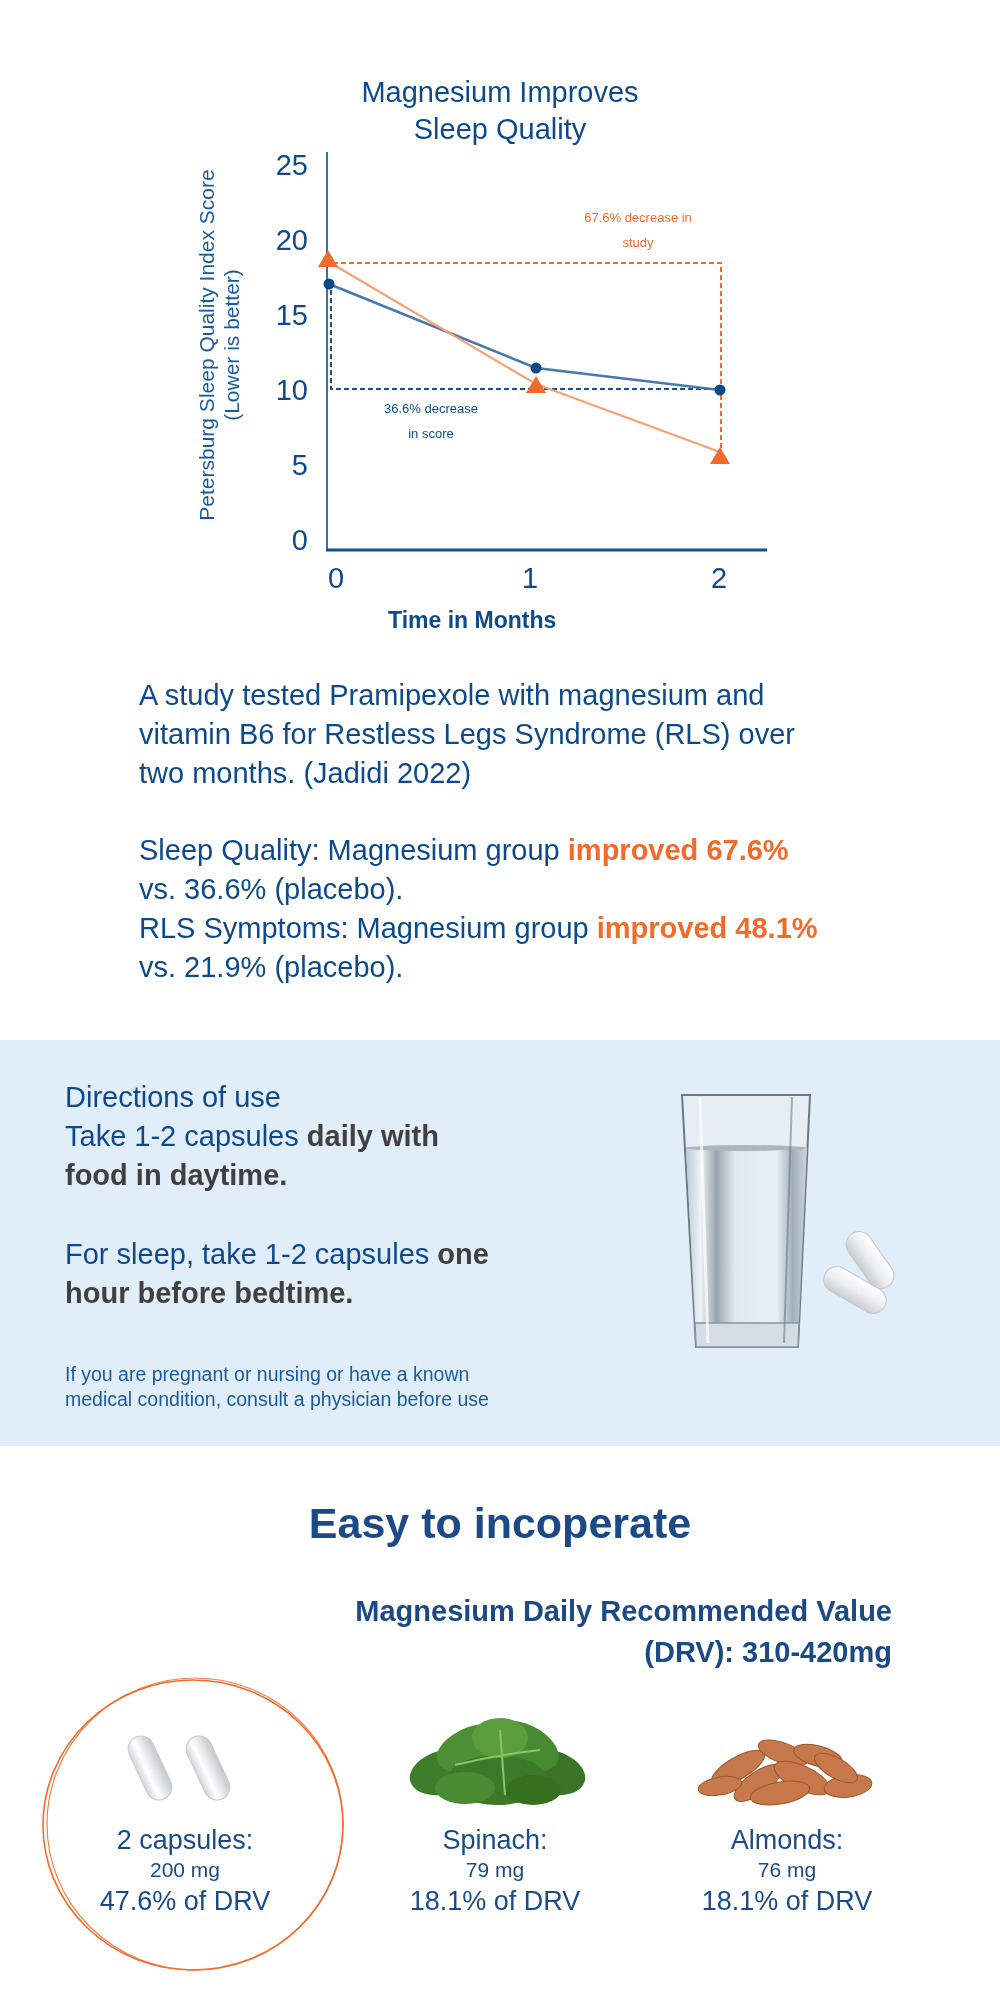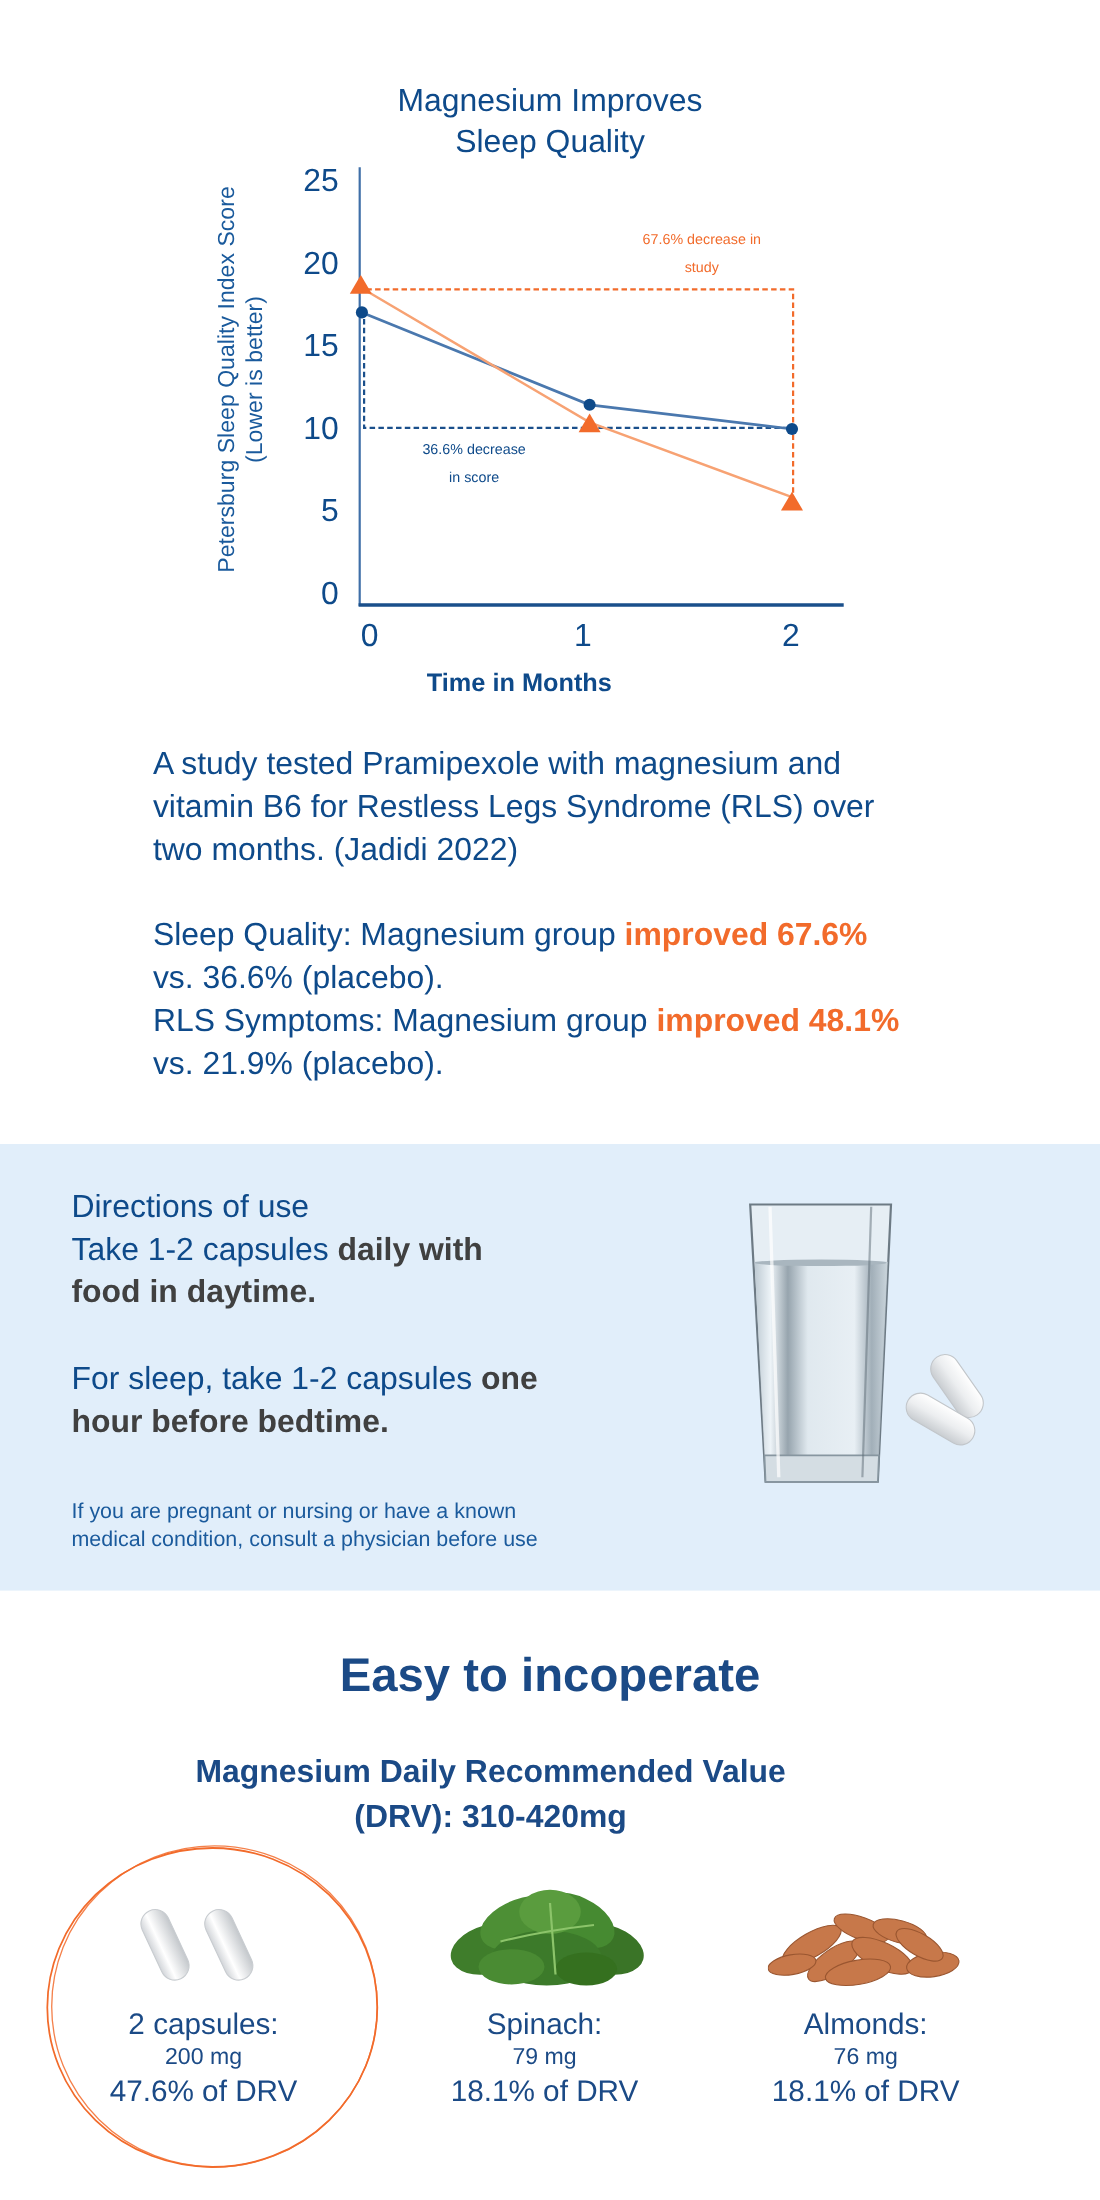--- a/index.html
+++ b/index.html
@@ -23,21 +23,21 @@
     .study .hl { color: #F26B2B; font-weight: 600; }
 
     
     .band { position: absolute; left: 0; top: 1040px; width: 1000px; height: 406px; background: #E1EEFA; }
     .dir-text { position: absolute; left: 65px; width: 560px; font-size: 29px; line-height: 39px; color: #0E4A8A; }
     .dir-text b { font-weight: 700; color: #404040; }
     .disclaimer { position: absolute; left: 65px; top: 1362px; width: 560px; font-size: 19.5px; line-height: 25px; color: #1A5A9C; }
 
     
     .diet-heading { position: absolute; left: 0; width: 1000px; text-align: center; top: 1477px; font-size: 43px; line-height: 52px; font-weight: 700; color: #1B4A86; margin-top: 20px; }
-    .diet-sub { position: absolute; left: 0; width: 892px; text-align: center; top: 1591px; font-size: 29px; line-height: 41px; font-weight: 600; color: #1B4A86; }
+    .diet-sub { position: absolute; left: 0; width: 892px; text-align: right; top: 1591px; font-size: 29px; line-height: 41px; font-weight: 600; color: #1B4A86; }
     .food-col { position: absolute; width: 260px; text-align: center; color: #1B4A86; }
     .food-name { font-size: 27px; line-height: 30px; }
     .food-mg { font-size: 21px; line-height: 29px; }
     .food-pct { font-size: 27px; line-height: 34px; }
   </style>
 </head>
 <body>
 
 <div id="chart">
   <div class="chart-title">

